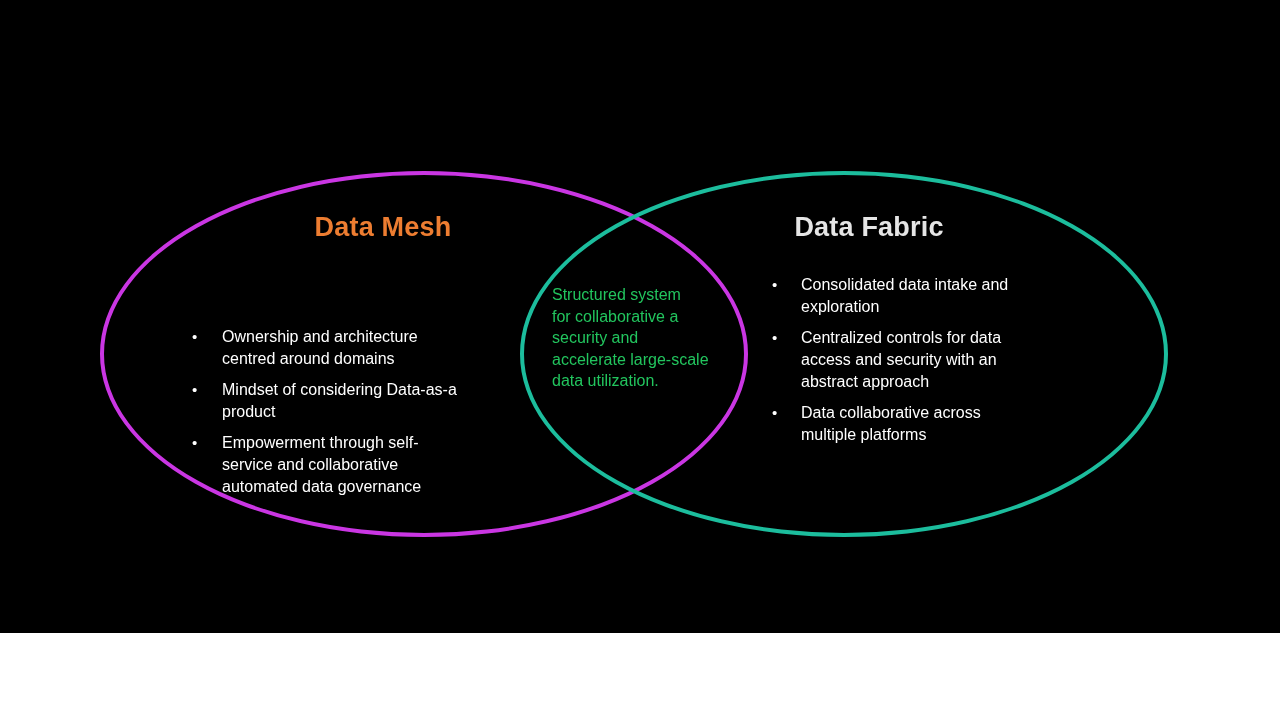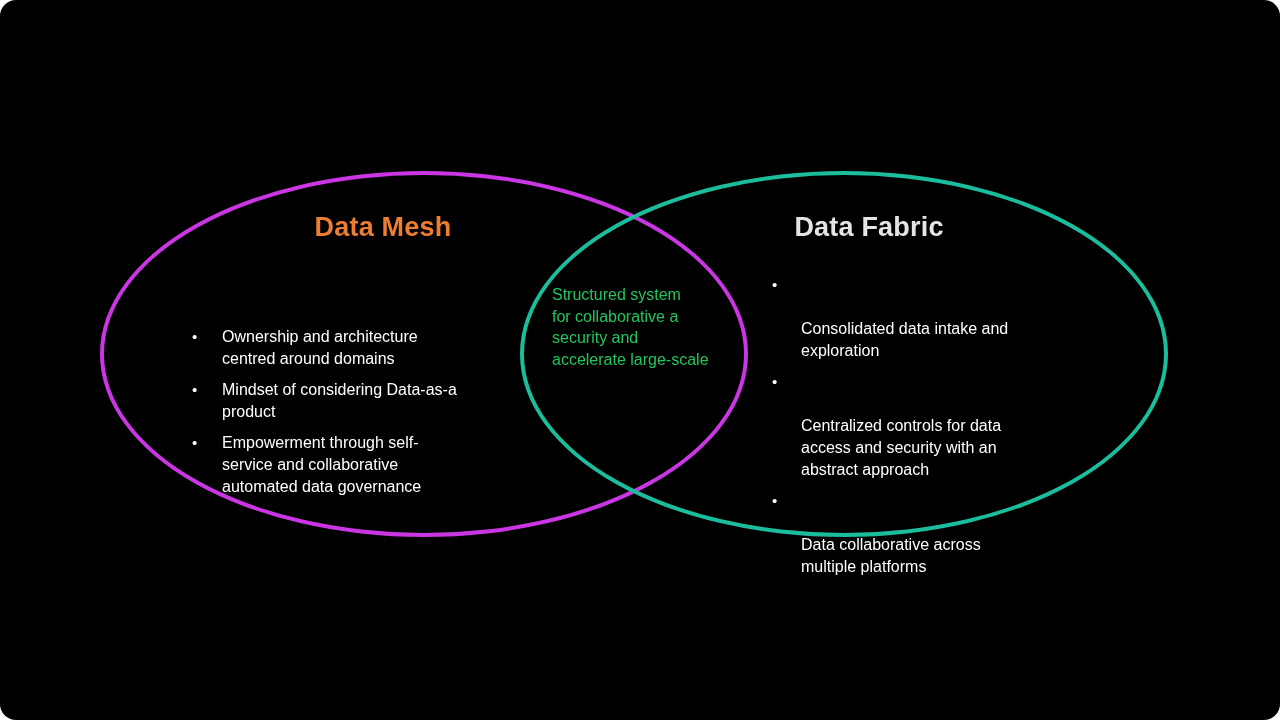--- a/index.html
+++ b/index.html
@@ -2,23 +2,22 @@
 <html><head>
 <meta charset="utf-8">
 <style>
   * { margin: 0; padding: 0; box-sizing: border-box; }
   html, body { width: 1280px; height: 720px; overflow: hidden; }
   body { font-family: "Liberation Sans", sans-serif; }
 
   .stage {
     position: relative;
     width: 1280px;
-    height: 720px;
+    height: 633px;
     background: #000000;
-    border-radius: 16px;
   }
 
   .ellipse {
     position: absolute;
     width: 648px;
     height: 366px;
     top: 171px;
     border-style: solid;
     border-width: 4.5px;
     border-radius: 50%;
@@ -57,21 +56,21 @@
   }
   .bullet-list li::before {
     content: "\2022";
     flex: 0 0 30px;
     font-size: 15px;
   }
   .left-list  li::before { flex-basis: 30px; }
   .right-list li::before { flex-basis: 29px; }
   .bullet-text { flex: 1 1 auto; }
   .left-list  .bullet-text { max-width: 236px; }
-  .right-list .bullet-text { max-width: 218px; margin-top: 44px; }
+  .right-list .bullet-text { max-width: 218px; }
 
   .intersection {
     position: absolute;
     left: 552px;
     top: 284px;
     width: 172px;
     color: #22c55e;
     font-size: 16px;
     line-height: 21.5px;
     z-index: 3;
@@ -98,20 +97,21 @@
     <li>
       <span class="bullet-text">Empowerment through self-service and collaborative automated data governance</span>
     </li>
   </ul>
 
   <div class="intersection">
     <div>Structured system</div>
     <div>for collaborative a</div>
     <div>security and</div>
     <div>accelerate large-scale</div>
+    <div>data utilization.</div>
   </div>
 
   <ul class="bullet-list right-list">
     <li>
       <span class="bullet-text">Consolidated data intake and exploration</span>
     </li>
     <li>
       <span class="bullet-text">Centralized controls for data access and security with an abstract approach</span>
     </li>
     <li>

